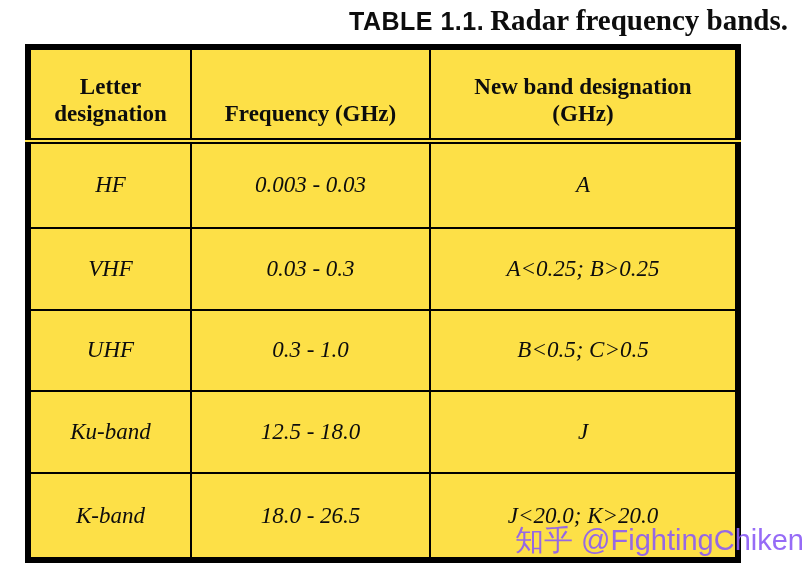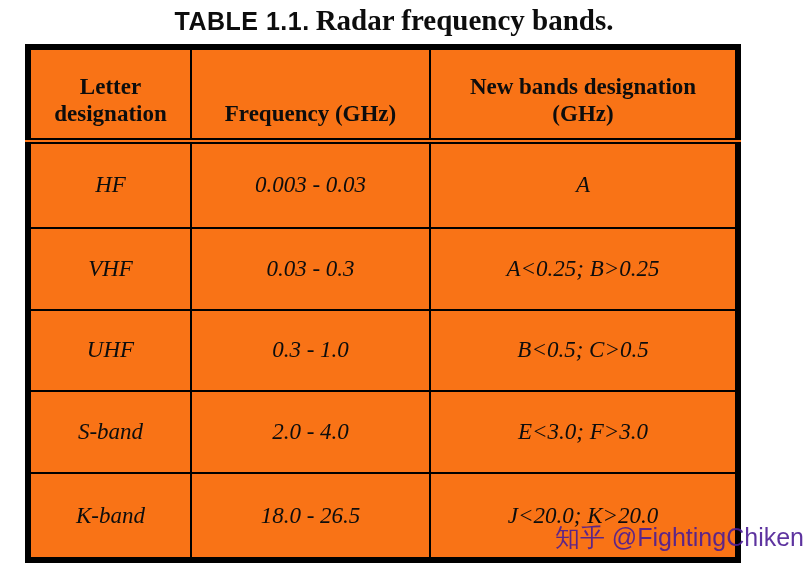--- a/index.html
+++ b/index.html
@@ -13,21 +13,21 @@
     position: relative;
     overflow: hidden;
     font-family: "Liberation Serif", serif;
     color: #0d0d0d;
   }
   .caption {
     position: absolute;
     top: 4px;
     left: 0;
     width: 788px;
-    text-align: center;
+    text-align: right;
     white-space: nowrap;
   }
   .caption-label {
     font-family: "Liberation Sans", sans-serif;
     font-weight: bold;
     font-size: 25px;
     letter-spacing: 0.5px;
   }
   .caption-title {
     font-family: "Liberation Serif", serif;
@@ -36,21 +36,21 @@
     margin-left: 6px;
   }
   table.bands {
     position: absolute;
     left: 25px;
     top: 44px;
     width: 610px;
     height: 519px;
     border-collapse: collapse;
     table-layout: fixed;
-    background: #f97316;
+    background: #fde047;
   }
   table.bands, table.bands th, table.bands td {
     border: 2px solid #000000;
   }
   table.bands {
     border: 6px solid #000000;
   }
   table.bands th {
     height: 78px;
     vertical-align: bottom;
@@ -67,22 +67,22 @@
     vertical-align: middle;
     font-style: italic;
     font-size: 23px;
     padding: 2px 4px;
   }
   .watermark {
     position: absolute;
     top: 521px;
     right: 6px;
     font-family: "Liberation Sans", sans-serif;
-    font-size: 25px;
-    color: #4c1d95;
+    font-size: 29px;
+    color: #8b5cf6;
     opacity: 0.9;
     white-space: nowrap;
     z-index: 5;
     pointer-events: none;
   }
 </style>
 </head>
 <body>
 
 <div class="caption">
@@ -93,21 +93,21 @@
   <colgroup>
     <col style="width:163px">
     <col style="width:239px">
     <col style="width:308px">
   </colgroup>
   <thead>
     <tr>
       <th>Letter
 designation</th>
       <th>Frequency (GHz)</th>
-      <th>New bands designation
+      <th>New band designation
 (GHz)</th>
     </tr>
   </thead>
   <tbody>
   <tr>
     <td>HF</td>
     <td>0.003 - 0.03</td>
     <td>A</td>
   </tr>
 
@@ -117,28 +117,28 @@
     <td>A&lt;0.25; B&gt;0.25</td>
   </tr>
 
   <tr>
     <td>UHF</td>
     <td>0.3 - 1.0</td>
     <td>B&lt;0.5; C&gt;0.5</td>
   </tr>
 
 
-  <tr>
-    <td>S-band</td>
-    <td>2.0 - 4.0</td>
-    <td>E&lt;3.0; F&gt;3.0</td>
-  </tr>
 
 
 
+  <tr>
+    <td>Ku-band</td>
+    <td>12.5 - 18.0</td>
+    <td>J</td>
+  </tr>
 
   <tr>
     <td>K-band</td>
     <td>18.0 - 26.5</td>
     <td>J&lt;20.0; K&gt;20.0</td>
   </tr>
 
 
 </tbody>
 </table>

